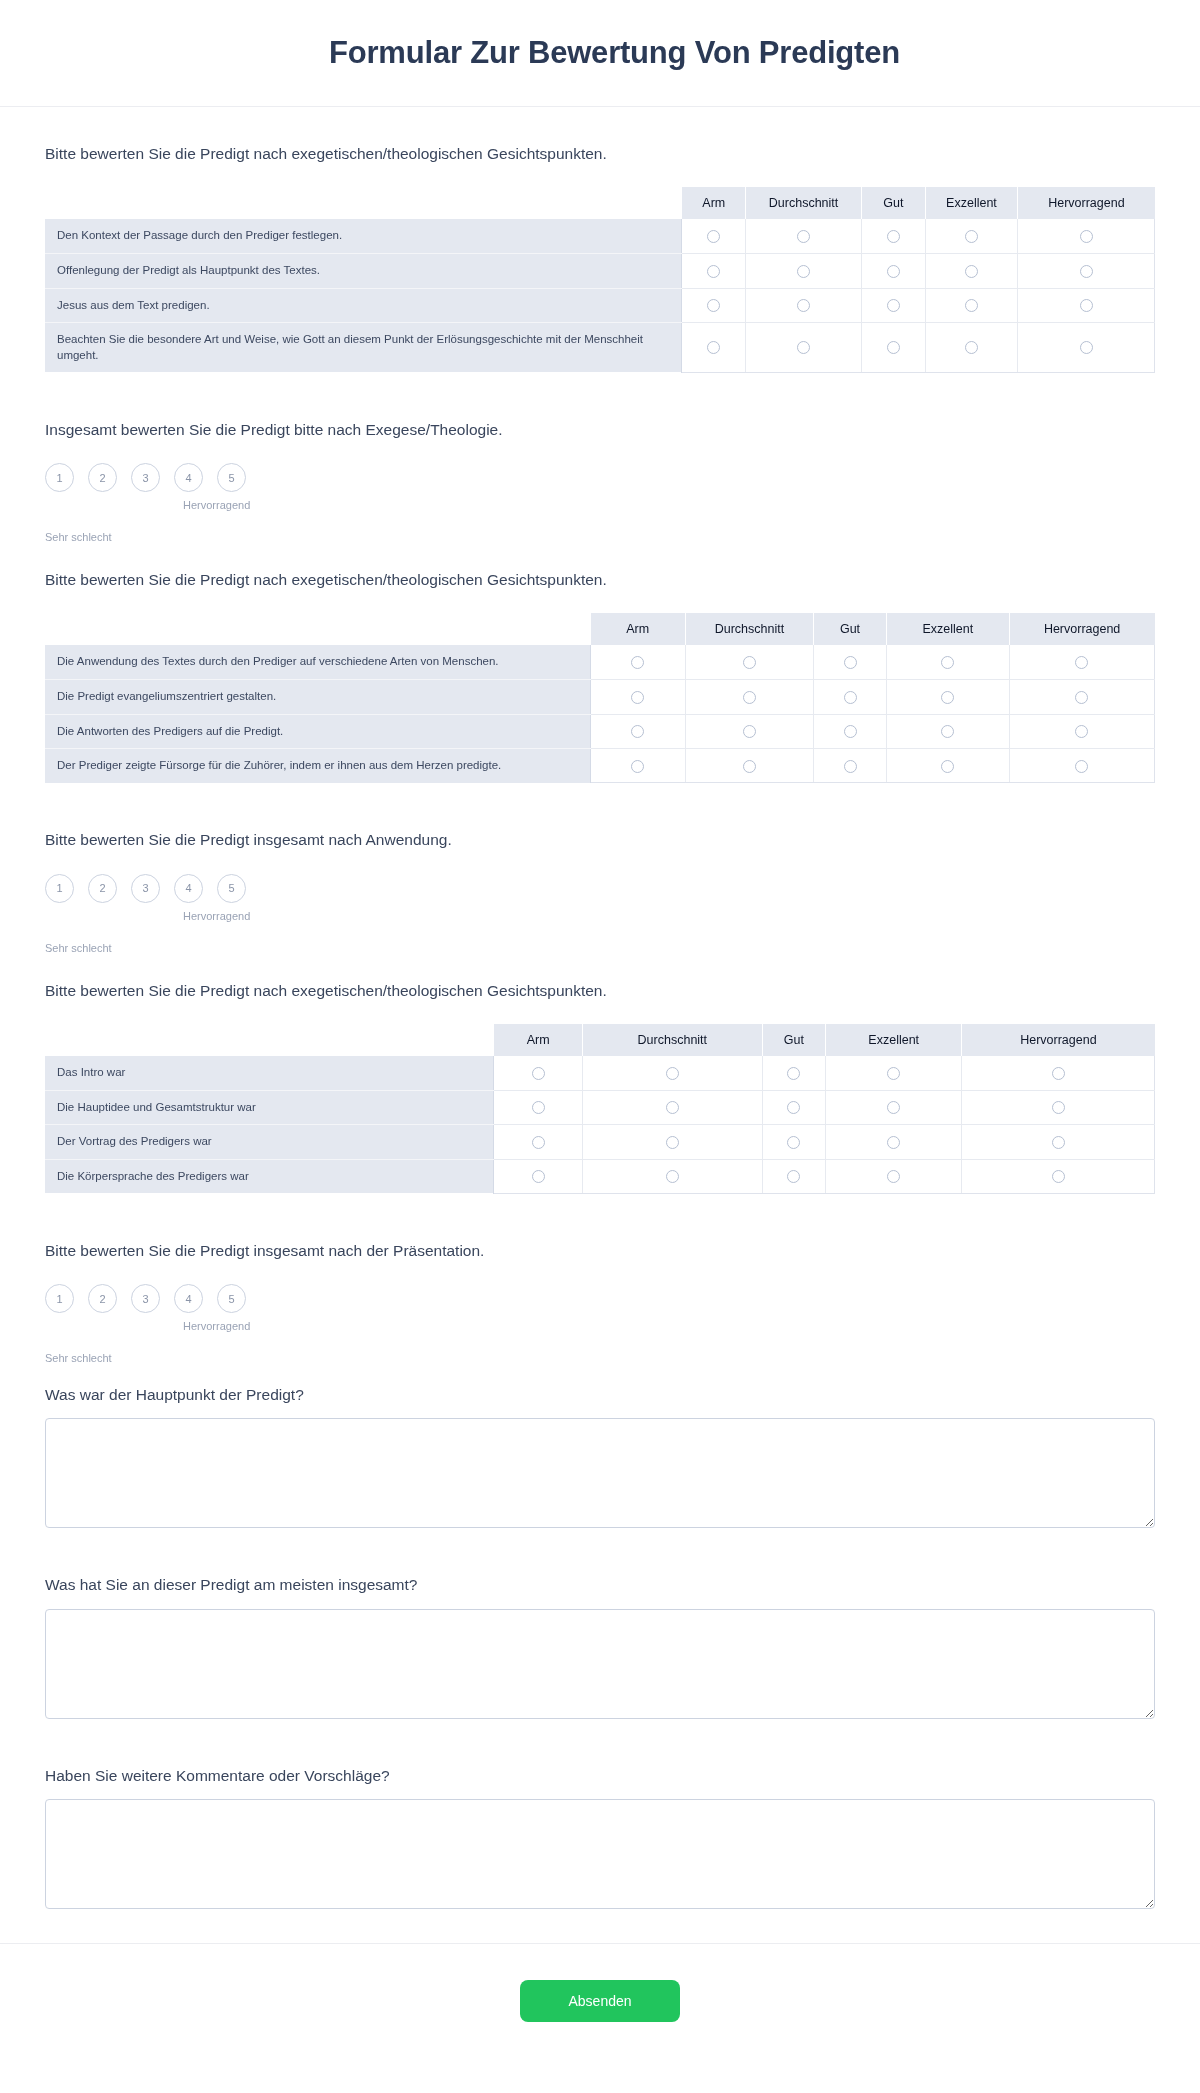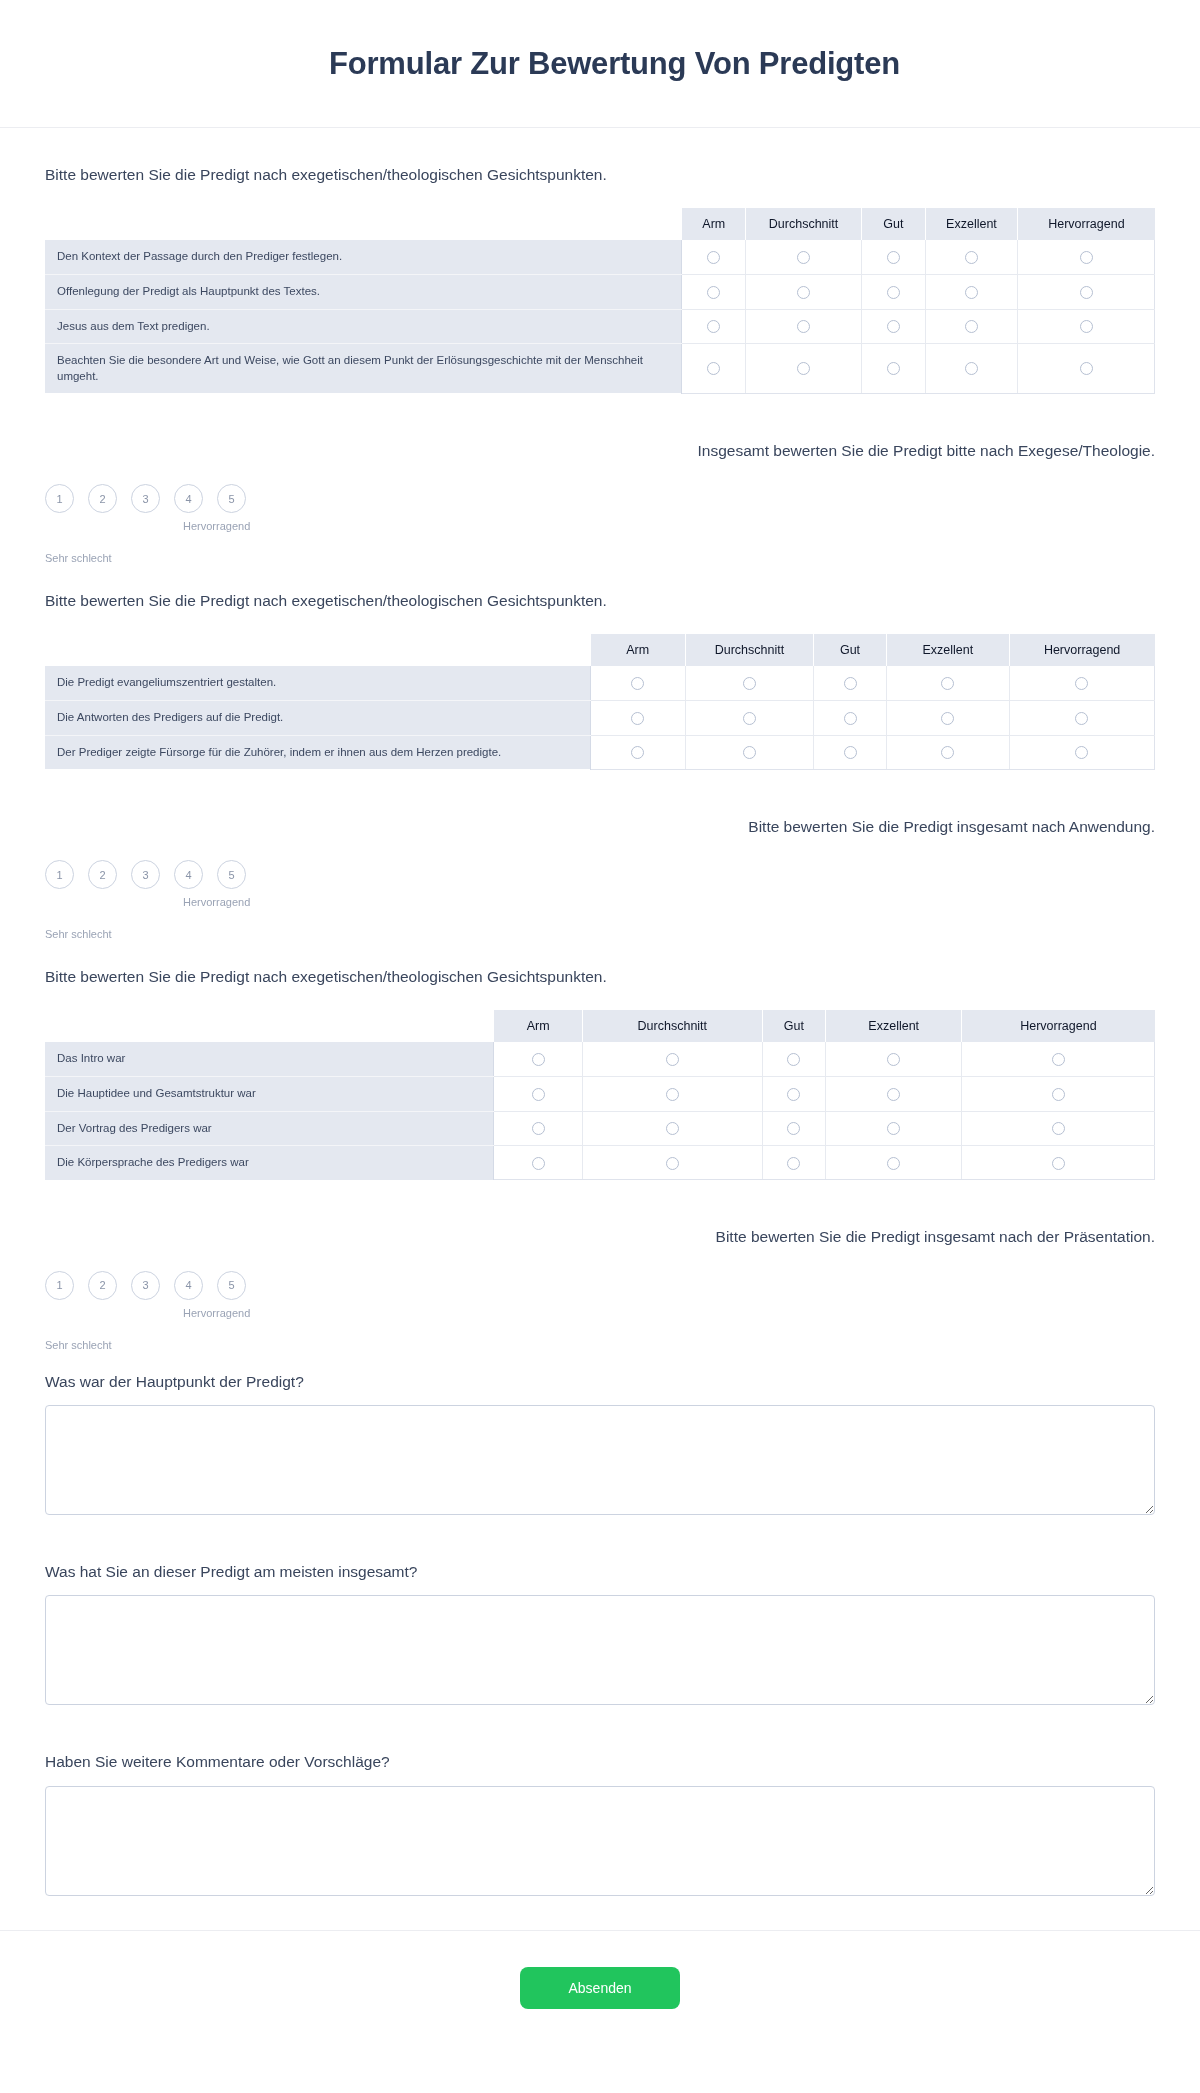--- a/index.html
+++ b/index.html
@@ -13,21 +13,21 @@
   }
   .page {
     width: 1200px;
     margin: 0 auto;
     background: #ffffff;
     position: relative;
   }
 
   
   .form-header {
-    height: 128px;
+    height: 107px;
     border-bottom: 1px solid #ecedf1;
     display: flex;
     align-items: center;
     justify-content: center;
     background: #ffffff;
     padding-left: 29px;
   }
   .form-title {
     font-size: 31px;
     font-weight: bold;
@@ -120,21 +120,20 @@
     border-radius: 50%;
     border: 1px solid #b6c0d2;
     background: #ffffff;
     cursor: pointer;
     vertical-align: middle;
   }
 
   
   .scale-block {
     padding: 0 45px;
-    text-align: right;
   }
   .scale-row {
     display: flex;
     gap: 14px;
     margin-top: 6px;
   }
   .scale-item {
     width: 29px;
     height: 29px;
     border-radius: 50%;
@@ -315,20 +314,28 @@
             <th class="corner"></th>
             <th class="opt">Arm</th>
             <th class="opt">Durchschnitt</th>
             <th class="opt">Gut</th>
             <th class="opt">Exzellent</th>
             <th class="opt">Hervorragend</th>
           </tr>
         </thead>
         <tbody>
           <tr>
+            <td class="rowlabel">Die Anwendung des Textes durch den Prediger auf verschiedene Arten von Menschen.</td>
+            <td class="cell"><span class="radio-dot"></span></td>
+            <td class="cell"><span class="radio-dot"></span></td>
+            <td class="cell"><span class="radio-dot"></span></td>
+            <td class="cell"><span class="radio-dot"></span></td>
+            <td class="cell"><span class="radio-dot"></span></td>
+          </tr>
+          <tr>
             <td class="rowlabel">Die Predigt evangeliumszentriert gestalten.</td>
             <td class="cell"><span class="radio-dot"></span></td>
             <td class="cell"><span class="radio-dot"></span></td>
             <td class="cell"><span class="radio-dot"></span></td>
             <td class="cell"><span class="radio-dot"></span></td>
             <td class="cell"><span class="radio-dot"></span></td>
           </tr>
           <tr>
             <td class="rowlabel">Die Antworten des Predigers auf die Predigt.</td>
             <td class="cell"><span class="radio-dot"></span></td>

